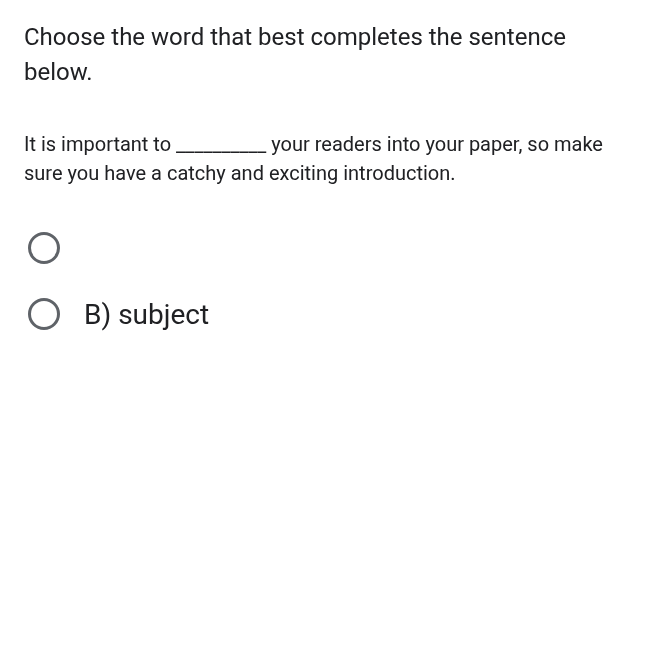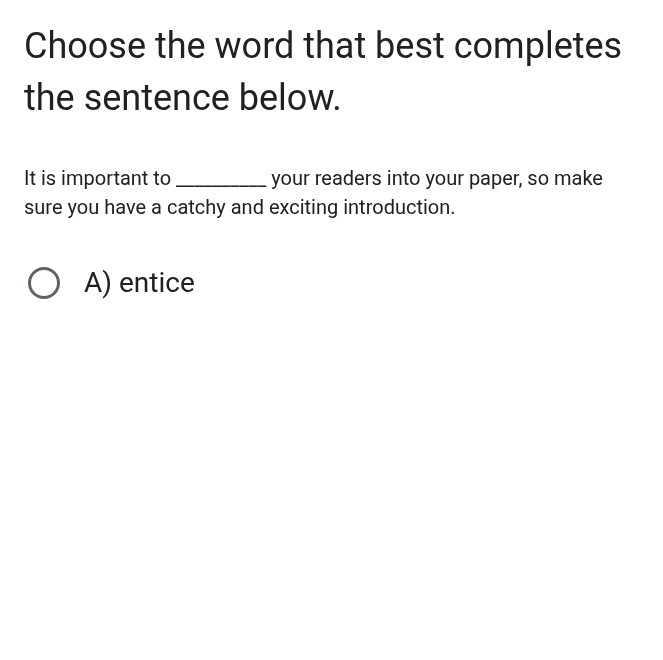--- a/index.html
+++ b/index.html
@@ -8,21 +8,21 @@
       box-sizing: border-box;
     }
     body {
       font-family: -apple-system, BlinkMacSystemFont, 'Segoe UI', Roboto, Arial, sans-serif;
       background: #ffffff;
       padding: 20px 24px;
       width: 663px;
       color: #202124;
     }
     .question-prompt {
-      font-size: 36px;
+      font-size: 24px;
       line-height: 1.45;
       color: #202124;
       margin-bottom: 40px;
       font-weight: 400;
     }
     .question-sentence {
       font-size: 20px;
       line-height: 1.45;
       color: #202124;
       margin-bottom: 44px;
@@ -56,15 +56,18 @@
 </head>
 <body>
 
 <div class="question-prompt">Choose the word that best completes the sentence below.</div>
 
 <div class="question-sentence">It is important to __________ your readers into your paper, so make sure you have a catchy and exciting introduction.</div>
 
 <div class="options">
   <div class="option">
     <div class="radio-circle"></div>
-    <span class="option-label">A) entice</span>
+  </div>
+  <div class="option">
+    <div class="radio-circle"></div>
+    <span class="option-label">B) subject</span>
   </div>
 </div>
 
 </body></html>

